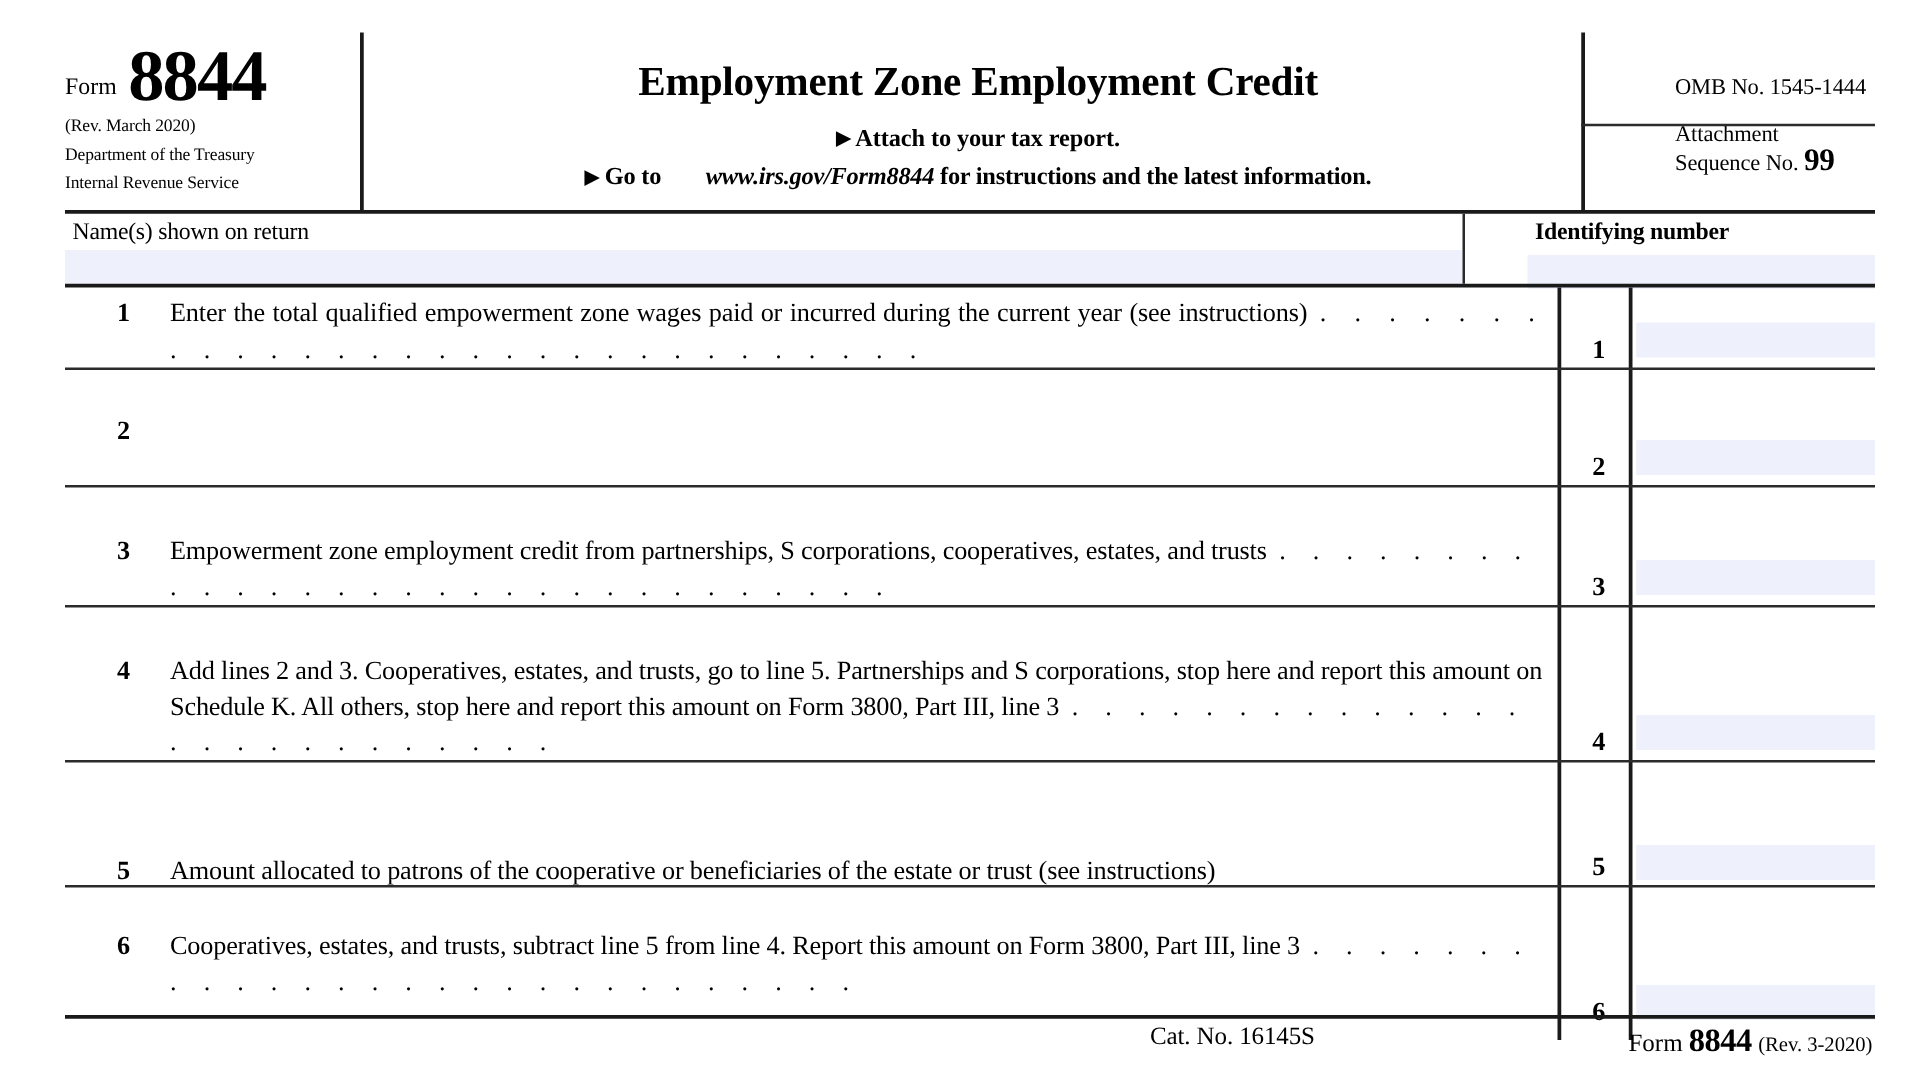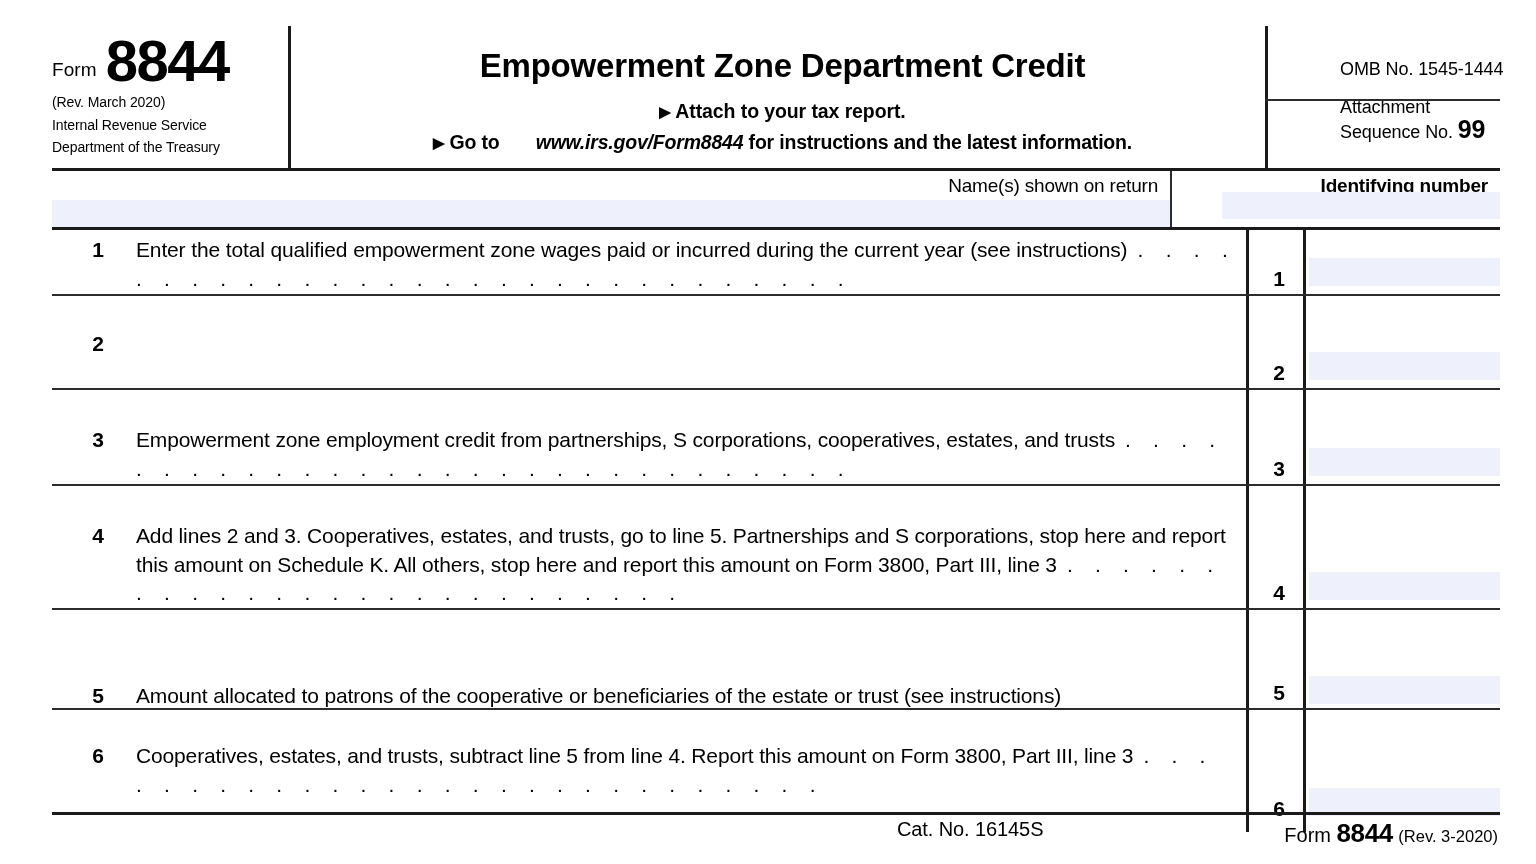--- a/index.html
+++ b/index.html
@@ -13,20 +13,21 @@
     font-family: "Liberation Sans", sans-serif;
     color: #000000;
     overflow: hidden;
   }
 
   .page {
     position: relative;
     width: 1536px;
     height: 864px;
     background: #ffffff;
+    font-family: Liberation Serif, serif;
   }
 
   
   .header {
     position: absolute;
     left: 52px;
     top: 26px;
     width: 1448px;
     height: 144px;
   }
@@ -166,37 +167,36 @@
     left: 0;
     top: 0;
     width: 1118px;
     height: 56px;
   }
   .id-cell {
     position: absolute;
     left: 1118px;
     top: 0;
     width: 330px;
-    height: 48px;
+    height: 60px;
   }
   .name-vline {
     position: absolute;
     left: 1170px;
     top: 171px;
     width: 0;
     height: 56px;
     border-left: 2px solid #2b2b2b;
   }
   .cell-label {
     font-size: 19px;
     line-height: 21px;
     font-weight: bold;
     padding: 4px 12px 0 6px;
     letter-spacing: -0.2px;
-    text-align: right;
   }
   .name-cell .cell-label { font-weight: normal; }
   .fill-strip {
     position: absolute;
     left: 0;
     bottom: 0;
     width: 100%;
     height: 27px;
     background: #eef0fb;
   }
@@ -310,21 +310,21 @@
   }
   .footer-left {
     position: absolute;
     left: 6px;
     top: 0;
     font-weight: bold;
     letter-spacing: -0.2px;
   }
   .footer-center {
     position: absolute;
-    left: 845px;
+    left: 868px;
     top: 0;
     letter-spacing: -0.1px;
   }
   .footer-right {
     position: absolute;
     right: 2px;
     top: 0;
     text-align: right;
     white-space: nowrap;
   }
@@ -342,26 +342,26 @@
 <div class="page">
 
   <div class="header">
 
     <div class="hdr-left">
       <div class="form-no-row">
         <span class="form-word">Form</span>
         <span class="form-number">8844</span>
       </div>
       <div class="hdr-left-sub">(Rev. March 2020)</div>
+      <div class="hdr-left-sub" style="margin-top:0">Department of the Treasury</div>
       <div class="hdr-left-sub" style="margin-top:0">Internal Revenue Service</div>
-      <div class="hdr-left-sub" style="margin-top:0">Department of the Treasury</div>
     </div>
 
     <div class="hdr-center">
-      <div class="form-title">Empowerment Zone Department Credit</div>
+      <div class="form-title">Employment Zone Employment Credit</div>
       <div class="attach-line">
         <span class="arrow">▶</span>
         <span>Attach to your tax report.</span>
       </div>
       <div class="goto-line">
         <span class="arrow">▶</span>
         <span>Go to</span>
         <span class="url">www.irs.gov/Form8844</span>
         <span>for instructions and the latest information.</span>
       </div>

